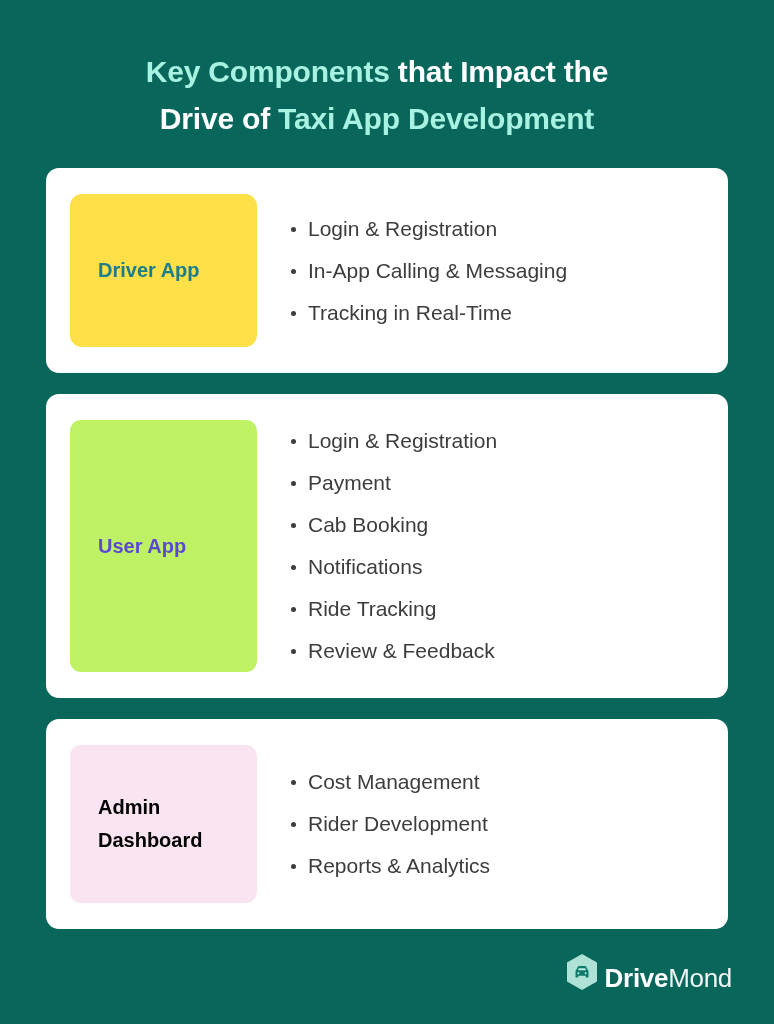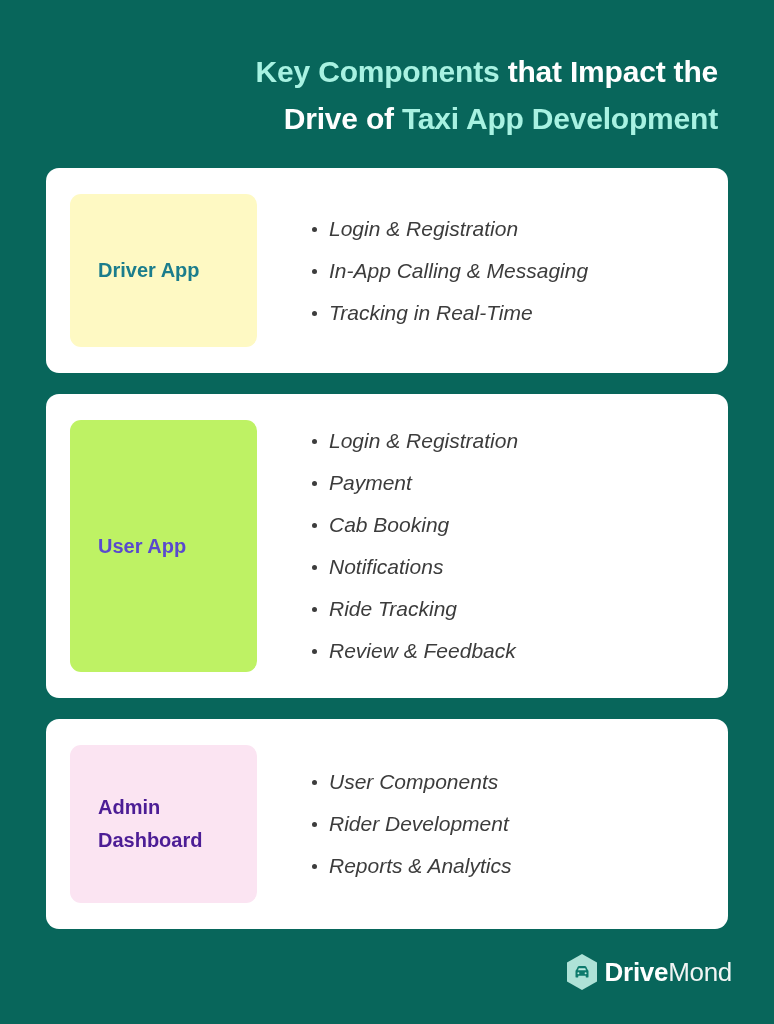--- a/index.html
+++ b/index.html
@@ -11,21 +11,21 @@
     height: 1024px;
     background: #08665B;
     font-family: "Liberation Sans", sans-serif;
     overflow: hidden;
     position: relative;
   }
 
   
   .title-block {
     padding: 48px 56px 0 36px;
-    text-align: right;
+    text-align: center;
   }
   .title-line {
     font-size: 30px;
     font-weight: bold;
     line-height: 47px;
     letter-spacing: -0.2px;
     white-space: nowrap;
   }
   .t-mint  { color: #A8F2E2; }
   .t-white { color: #FFFFFF; }
@@ -60,22 +60,21 @@
   .chip-label {
     font-size: 20px;
     font-weight: bold;
     line-height: 1.65;
   }
 
   .bullets {
     flex: 1 1 auto;
     list-style: none;
     margin: 0;
-    padding: 0 0 0 72px;
-    font-style: italic;
+    padding: 0 0 0 51px;
   }
   .bullets li {
     position: relative;
     font-size: 21px;
     color: #3C3C3C;
     line-height: 42px;
     white-space: nowrap;
   }
   .bullets li::before {
     content: "";
@@ -92,21 +91,21 @@
   .card-driver .chip { min-height: 153px; }
   .card-user   .chip { min-height: 231px; }
   .card-admin  .chip { min-height: 158px; }
 
   
   .footer {
     position: absolute;
     right: 42px;
     bottom: 33px;
     display: flex;
-    align-items: center;
+    align-items: flex-end;
     gap: 6px;
   }
   .logo-mark {
     width: 34px;
     height: 38px;
     display: block;
   }
   .logo-word {
     font-size: 26px;
     line-height: 1;
@@ -123,21 +122,21 @@
     <span class="t-mint">Key Components</span><span class="t-white"> that Impact the</span>
   </div>
   <div class="title-line">
     <span class="t-white">Drive of </span><span class="t-mint">Taxi App Development</span>
   </div>
 </div>
 
 <div class="cards">
 
   <div class="card card-driver">
-    <div class="chip" id="chip-0" style="background: #fef9c3;">
+    <div class="chip" id="chip-0" style="background: #fde047; border-radius: 12px;">
       <span class="chip-label" style="color: rgb(27, 125, 140);">Driver App</span>
     </div>
     <ul class="bullets">
       <li>Login &amp; Registration</li>
       <li>In-App Calling &amp; Messaging</li>
       <li>Tracking in Real-Time</li>
     </ul>
   </div>
 
   <div class="card card-user">
@@ -149,24 +148,24 @@
       <li>Payment</li>
       <li>Cab Booking</li>
       <li>Notifications</li>
       <li>Ride Tracking</li>
       <li>Review &amp; Feedback</li>
     </ul>
   </div>
 
   <div class="card card-admin">
     <div class="chip" id="chip-2" style="background: rgb(251, 228, 242);">
-      <span class="chip-label" style="color: #4c1d95;">Admin Dashboard</span>
+      <span class="chip-label" style="color: #000000;">Admin Dashboard</span>
     </div>
     <ul class="bullets">
-      <li>User Components</li>
+      <li>Cost Management</li>
       <li>Rider Development</li>
       <li>Reports &amp; Analytics</li>
     </ul>
   </div>
 
 </div>
 
 <div class="footer">
   <span>
     <svg class="logo-mark" viewBox="0 0 34 38" xmlns="http://www.w3.org/2000/svg">

